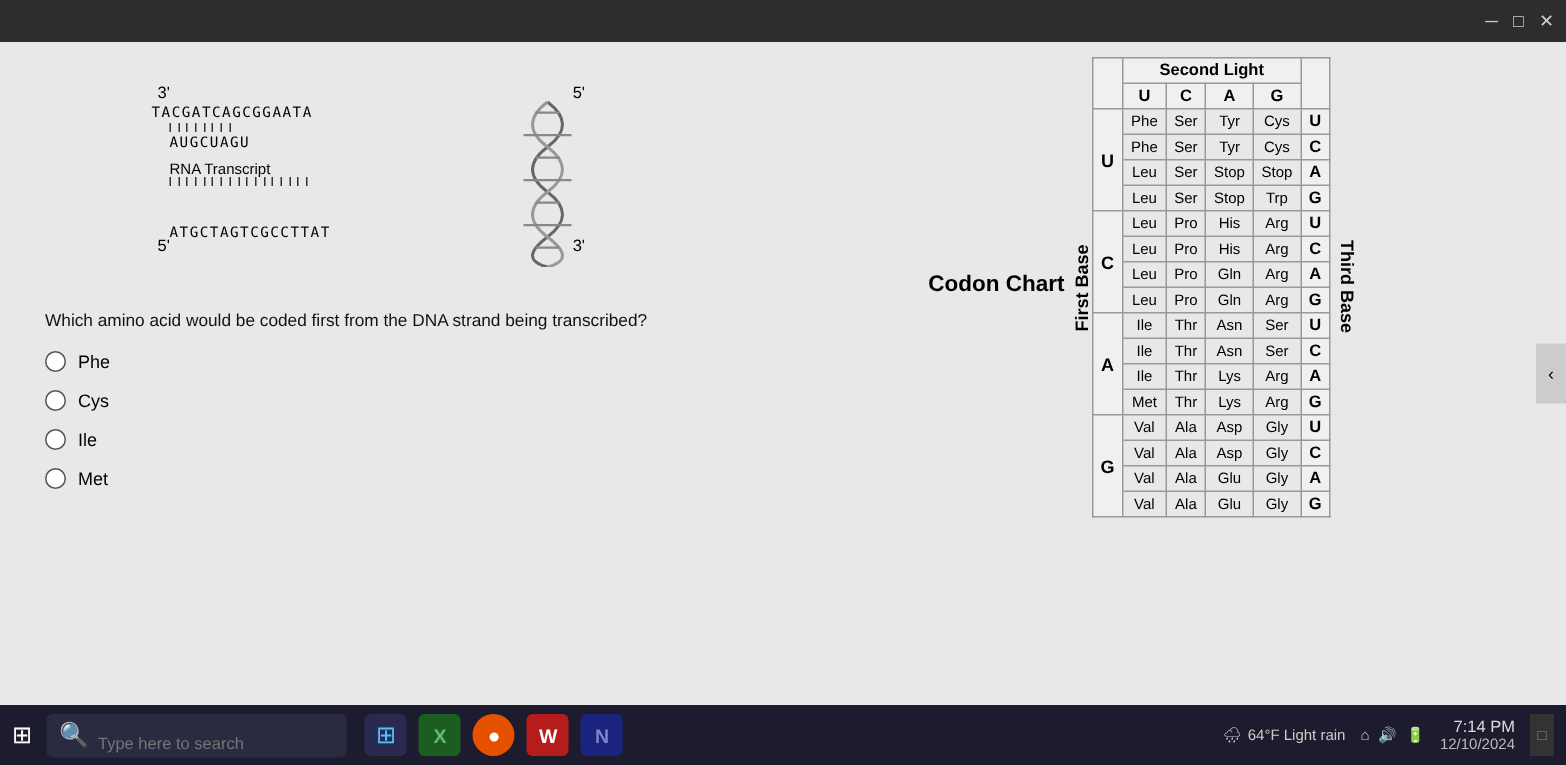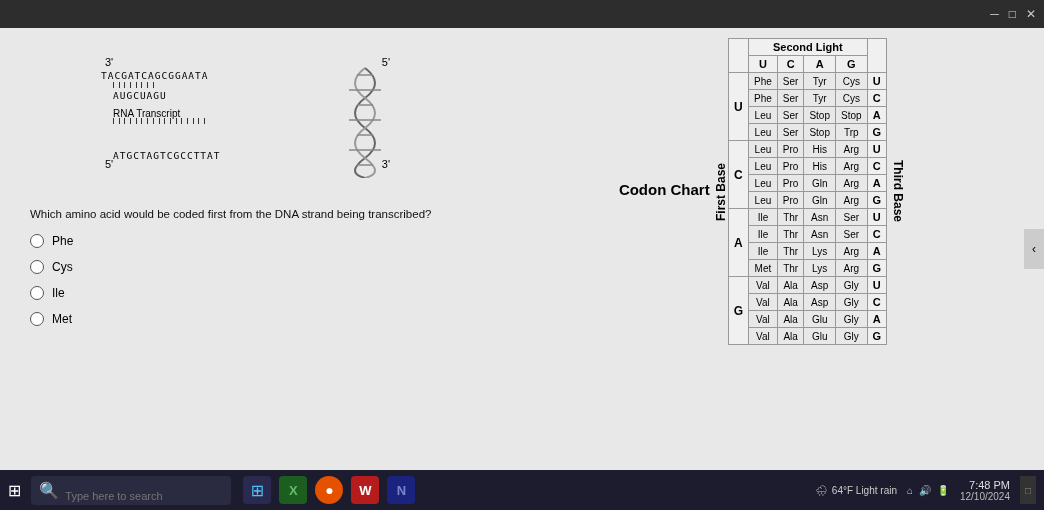--- a/index.html
+++ b/index.html
@@ -633,20 +633,20 @@
     <div class="weather-block">
       <span>🌧</span>
       <span>64°F  Light rain</span>
     </div>
     <div class="taskbar-sys">
       <span>⌂</span>
       <span>🔊</span>
       <span>🔋</span>
     </div>
     <div class="time-block">
-      <div class="time-text">7:48 PM</div>
+      <div class="time-text">7:14 PM</div>
       <div class="date-text">12/10/2024</div>
     </div>
     <div style="width:16px; height:28px; background:#333; display:flex; align-items:center; justify-content:center; cursor:pointer;">
       <span style="color:#888; font-size:10px;">□</span>
     </div>
   </div>
 </div>
 
 </body></html>

